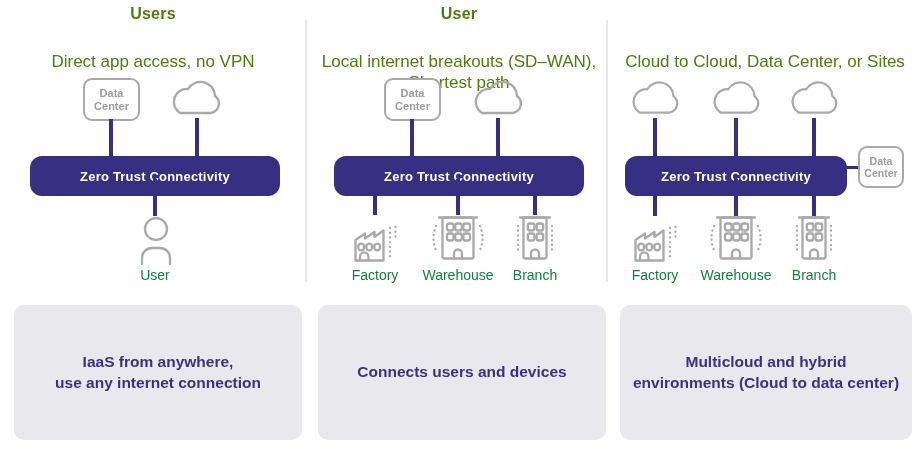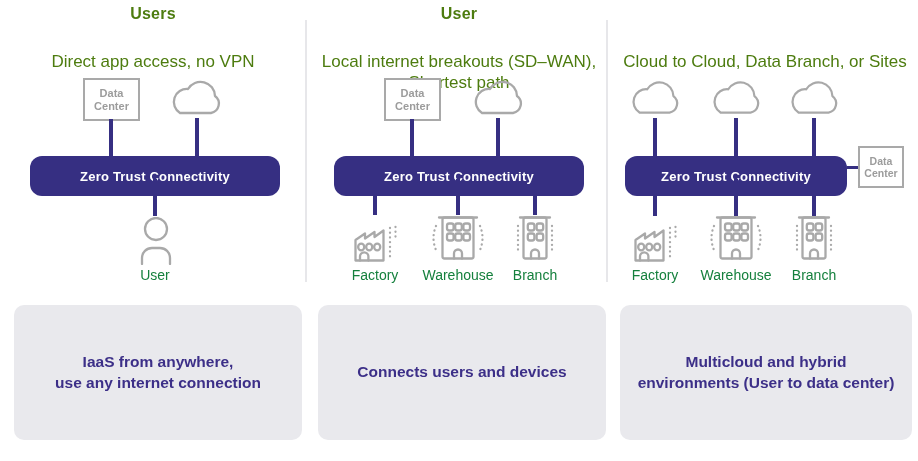--- a/index.html
+++ b/index.html
@@ -4,21 +4,21 @@
 <style>
   html,body{margin:0;padding:0;background:#ffffff;}
   .canvas{position:relative;width:918px;height:461px;background:#ffffff;
           font-family:"Liberation Sans",sans-serif;overflow:hidden;}
   .col{position:absolute;top:0;height:461px;width:306px;}
   .col-title{position:absolute;top:5px;left:0;width:100%;text-align:center;
              font-size:16px;font-weight:bold;color:#4d7c0f;letter-spacing:.2px;}
   .col-sub{position:absolute;top:28px;left:0;width:100%;text-align:center;
            font-size:17px;color:#4d7c0f;white-space:pre-line;line-height:1.25;margin-top:23px;}
   .dc-box{position:absolute;box-sizing:border-box;border:2px solid #a9a9a9;
-          border-radius:0;background:#fff;color:#9c9c9c;font-size:11px;
+          border-radius:9px;background:#fff;color:#9c9c9c;font-size:11px;
           font-weight:bold;text-align:center;white-space:pre-line;display:flex;
           align-items:center;justify-content:center;line-height:1.15;}
   .vline{position:absolute;width:4px;background:#362f82;transform:translateX(-50%);}
   .hline{position:absolute;height:3px;background:#362f82;}
   .ztc-bar{position:absolute;height:40px;background:#362f82;border-radius:12px;
            color:#ffffff;font-size:13px;font-weight:bold;display:flex;
            align-items:center;justify-content:center;letter-spacing:.2px;}
   .icon{position:absolute;}
   .icon svg{display:block;}
   .icon path,.icon rect,.icon circle,.icon line{fill:none;stroke:#a9a9a9;
@@ -141,21 +141,21 @@
     <div class="node-label" style="left:69px;top:267px">Factory</div>
     <div class="node-label" style="left:152px;top:267px">Warehouse</div>
     <div class="node-label" style="left:229px;top:267px">Branch</div>
 
     <div class="note" style="left:12px;width:288px">
       <p>Connects users and devices</p>
     </div>
   </div>
 
   <div class="col" style="left:612px">
-    <div class="col-sub">Cloud to Cloud, Data Branch, or Sites</div>
+    <div class="col-sub">Cloud to Cloud, Data Center, or Sites</div>
 
     <div class="icon" style="left:12px;top:75px">
       <svg width="62" height="46" viewBox="0 0 64 46">
         <path d="M16 38 H47 A9.5 9.5 0 0 0 51 21 A14.5 14.5 0 0 0 24 14 A13 13 0 0 0 16 38 Z"></path>
       </svg>
     </div>
     <div class="icon" style="left:93px;top:75px">
       <svg width="62" height="46" viewBox="0 0 64 46">
         <path d="M16 38 H47 A9.5 9.5 0 0 0 51 21 A14.5 14.5 0 0 0 24 14 A13 13 0 0 0 16 38 Z"></path>
       </svg>
@@ -218,17 +218,17 @@
         <path class="dots" d="M40 12 V38"></path>
       </svg>
     </div>
 
     <div class="node-label" style="left:43px;top:267px">Factory</div>
     <div class="node-label" style="left:124px;top:267px">Warehouse</div>
     <div class="node-label" style="left:202px;top:267px">Branch</div>
 
     <div class="note" style="left:8px;width:292px">
       <p>Multicloud and hybrid
-environments (User to data center)</p>
+environments (Cloud to data center)</p>
     </div>
   </div>
 
 </div>
 
 </body></html>

